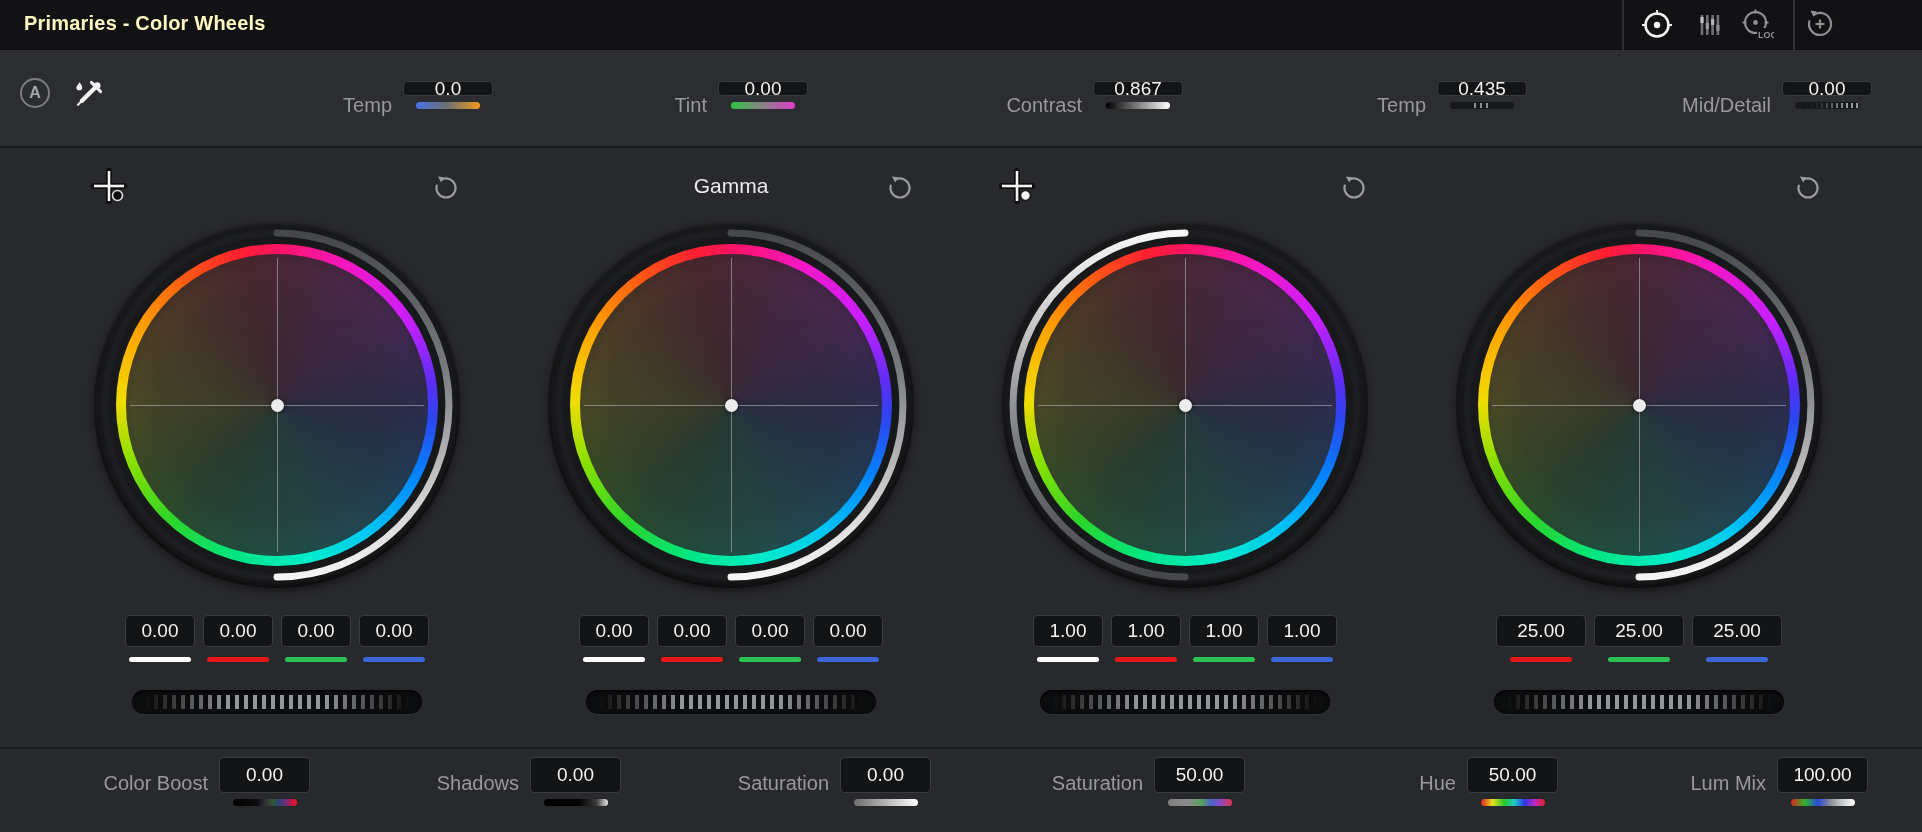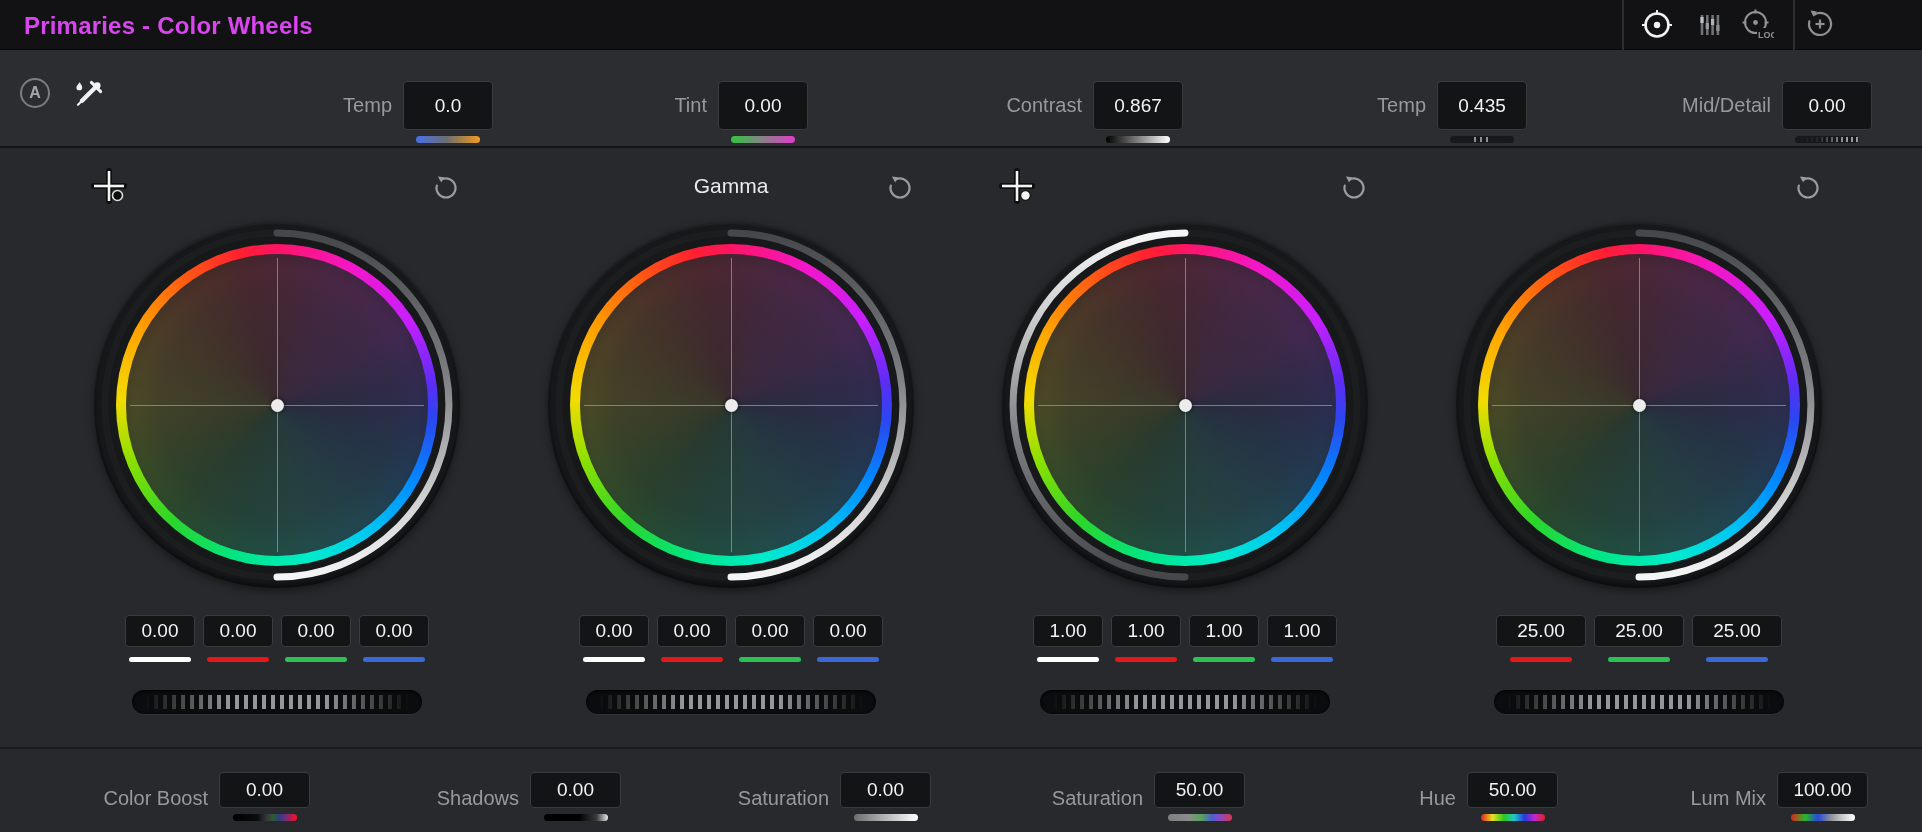--- a/index.html
+++ b/index.html
@@ -2,35 +2,35 @@
 <html><head>
 <meta charset="utf-8">
 <style>
   * { margin:0; padding:0; box-sizing:border-box; }
   html,body { background:#1a1a1c; }
   body { font-family:"Liberation Sans","DejaVu Sans",sans-serif; }
   .app { position:relative; width:1922px; height:832px; background:#28292c; overflow:hidden; }
 
   
   .titlebar { position:absolute; left:0; top:0; width:100%; height:50px; background:#121214; border-bottom:1px solid #0a0a0b; }
-  .titlebar .title { position:absolute; left:24px; top:12px; font-size:24px; font-weight:bold; color:#d946ef; letter-spacing:0.2px; }
+  .titlebar .title { position:absolute; left:24px; top:12px; font-size:20px; font-weight:bold; color:#fef9c3; letter-spacing:0.2px; }
   .tb-divider { position:absolute; top:0; width:2px; height:50px; background:#2c2e30; }
   .tb-icon { position:absolute; top:7px; width:36px; height:36px; cursor:pointer; }
 
   
   .adjustbar { position:absolute; left:0; top:50px; width:100%; height:98px; background:#2c2d30; border-bottom:2px solid #151618; }
   .auto-btn { position:absolute; left:20px; top:28px; width:30px; height:30px; border:2px solid #7b7d7f; border-radius:50%; color:#a4a6a8; font-size:16px; font-weight:bold; display:flex; align-items:center; justify-content:center; cursor:pointer; }
   .picker-top { position:absolute; left:72px; top:28px; width:32px; height:32px; cursor:pointer; }
 
   .ctl { position:absolute; }
   .ctl .glabel { position:absolute; right:calc(100% + 11px); top:0; white-space:nowrap; color:#98999b; font-size:20px;margin-top:8px; }
   .boxwrap { display:flex; flex-direction:column; align-items:center; }
   .vbox { background:#131416; border:1px solid #3a3b3d; border-radius:4px; color:#f3f3f3; font-size:19px; display:flex; align-items:center; justify-content:center; cursor:text; }
   .adjustbar .ctl { top:31px; }
-  .adjustbar .vbox { width:90px; height:49px; }
+  .adjustbar .vbox { width:90px; height:15px; }
   .adjustbar .glabel { line-height:33px; }
   .gstrip { width:64px; height:7px; border-radius:3.5px; margin-top:6px; position:relative; overflow:hidden; cursor:ew-resize; }
 
   .gs-temp { background:linear-gradient(90deg,#4a70e8 0%,#6b6f72 48%,#f29a1f 100%); }
   .gs-tint { background:linear-gradient(90deg,#2fc441 0%,#8a8088 50%,#e03cc8 100%); }
   .gs-contrast { background:linear-gradient(90deg,#000 0%,#fff 100%); }
   .gs-pivot { background:#17181a; }
   .gs-pivot::after { content:""; position:absolute; left:50%; top:1px; bottom:1px; width:16px; transform:translateX(-50%);
     background:repeating-linear-gradient(90deg,#8e9093 0 2px,transparent 2px 6px); }
   .gs-middetail { background:#17181a; }
@@ -73,21 +73,21 @@
   .c-white { background:#ffffff; } .c-red { background:#e51717; } .c-green { background:#2cc153; } .c-blue { background:#3a68d8; }
 
   .dial { position:absolute; left:50%; top:542px; width:290px; height:24px; transform:translateX(-50%);
     background:#0b0c0d; border-radius:12px; box-shadow:inset 0 1px 3px #000, 0 1px 0 rgba(255,255,255,0.04); cursor:ew-resize; }
   .dial .ticks { position:absolute; left:13px; right:13px; top:5px; bottom:5px; border-radius:3px;
     background:linear-gradient(90deg,#0b0c0d 0%, rgba(11,12,13,0) 32%, rgba(11,12,13,0) 68%, #0b0c0d 100%),
                repeating-linear-gradient(90deg,#94969a 0 4px, rgba(0,0,0,0) 4px 9px); }
 
   
   .bottombar { position:absolute; left:0; top:747px; width:100%; height:85px; background:#28292c; border-top:2px solid #1a1b1d; }
-  .bottombar .ctl { top:23px; }
+  .bottombar .ctl { top:8px; }
   .bottombar .vbox { width:91px; height:36px; }
   .bottombar .glabel { line-height:36px; }
   .gs-colorboost { background:linear-gradient(90deg,#000 0%,#0c0c0c 38%,#37343c 52%,#2f5a33 62%,#2f3f7a 72%,#6a2f7a 82%,#c2184a 92%,#ff1020 100%); }
   .gs-shadows { background:linear-gradient(90deg,#000 0%,#020202 55%,#3a3a3a 82%,#e9e9e9 100%); }
   .gs-highlights { background:linear-gradient(90deg,#6e6e6e 0%,#ffffff 100%); }
   .gs-saturation { background:linear-gradient(90deg,#7e7e7e 0%,#8b8b8b 32%,#58a35c 52%,#4a63c8 68%,#8a4ac0 82%,#e0344c 100%); }
   .gs-hue { background:linear-gradient(90deg,#e02020 0%,#e8e020 18%,#28c828 36%,#20c8c8 52%,#2838e0 68%,#c028c8 84%,#e02020 100%); }
   .gs-lummix { background:linear-gradient(90deg,#e02020 0%,#28b828 22%,#2848d8 42%,#8e9098 62%,#c8cacc 80%,#ffffff 100%); }
 </style>
 </head>

